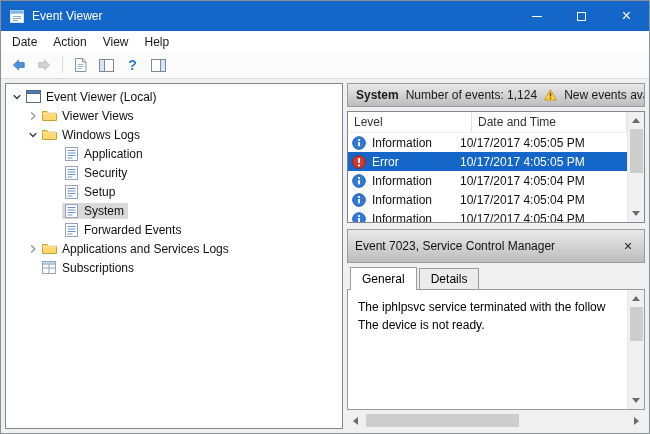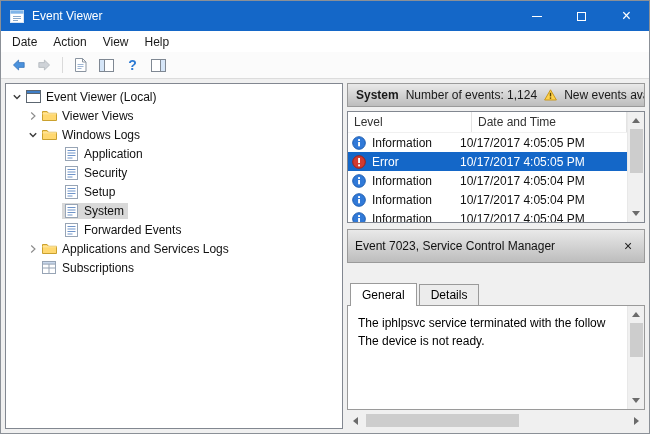--- a/index.html
+++ b/index.html
@@ -67,21 +67,21 @@
   .vtrack{flex:1;width:17px;display:flex;flex-direction:column;align-items:center;}
   .vthumb{width:13px;background:#cdcdcd;flex:0 0 auto;}
   .vthumb.tall{height:44px;}
   .vthumb.short{height:34px;}
 
   
   .detail-pane{flex:1;margin-top:6px;display:flex;flex-direction:column;min-height:0;}
   .detail-header{height:24px;flex:0 0 auto;background:linear-gradient(#e9e9e9,#bdbdbd);border:1px solid #9a9a9a;display:flex;align-items:center;padding:16px 7px;font-size:12px;color:#111;}
   .detail-title{flex:1;white-space:nowrap;overflow:hidden;}
   .detail-close{width:18px;text-align:center;font-size:14px;color:#222;flex:0 0 auto;}
-  .tabs{flex:0 0 auto;display:flex;align-items:flex-end;padding-left:3px;margin-top:20px;position:relative;z-index:2;text-align:right;}
+  .tabs{flex:0 0 auto;display:flex;align-items:flex-end;padding-left:3px;margin-top:4px;position:relative;z-index:2;text-align:right;}
   .tab{font-size:12px;padding:3px 11px;border:1px solid #9a9a9a;border-bottom:none;background:#ececec;margin-right:2px;}
   .tab.active{background:#fff;margin-bottom:-1px;padding-top:4px;padding-bottom:4px;}
   .detail-body{flex:1;min-height:0;border:1px solid #9a9a9a;background:#fff;display:flex;}
   .detail-text{flex:1;min-width:0;padding:8px 10px;font-size:12px;line-height:1.5;overflow:hidden;}
   .detail-line{white-space:nowrap;}
   .hscroll{height:17px;flex:0 0 auto;margin-top:2px;background:#f0f0f0;display:flex;align-items:center;}
   .htrack{flex:1;height:17px;position:relative;}
   .hthumb{position:absolute;left:2px;top:2px;height:13px;width:58%;background:#cdcdcd;}
 </style>
 </head>

